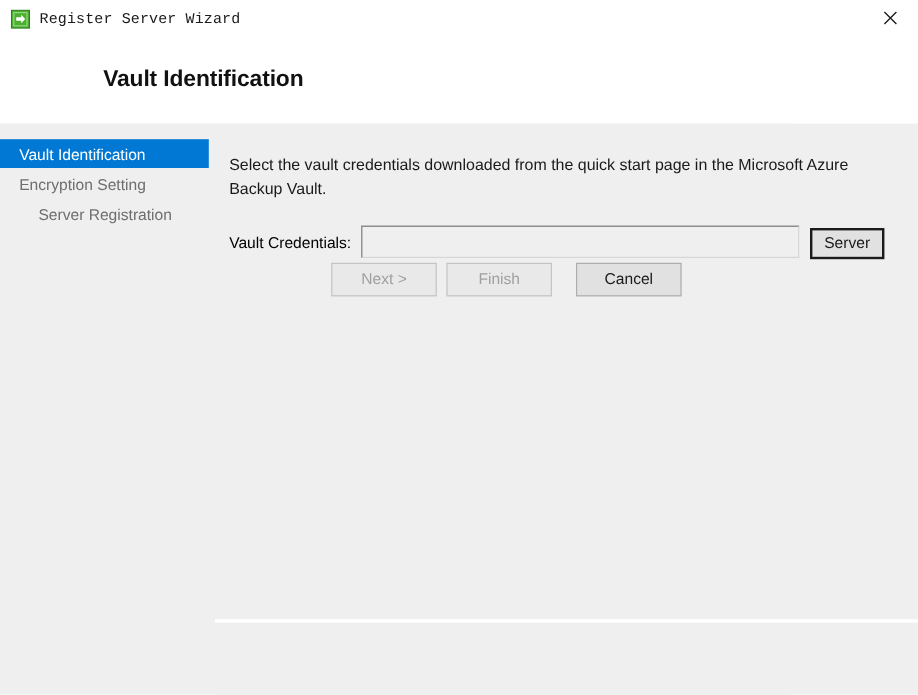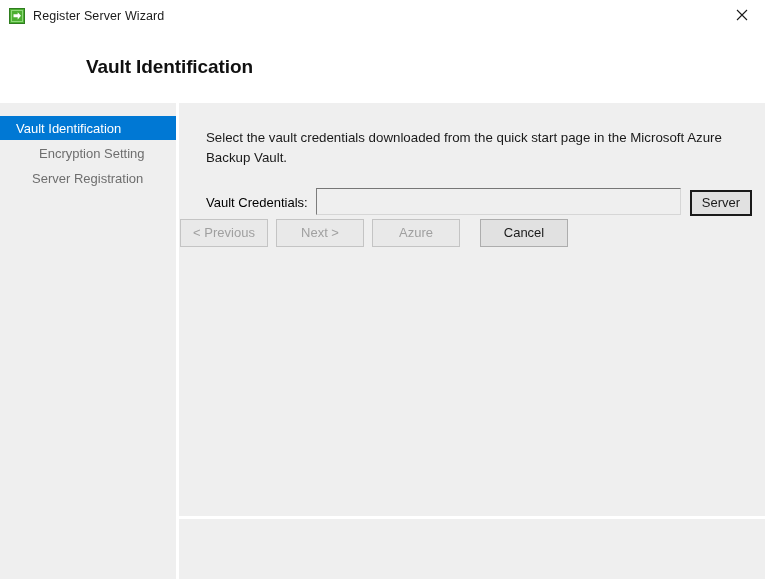--- a/index.html
+++ b/index.html
@@ -23,20 +23,21 @@
 
   
   .titlebar {
     position: absolute;
     left: 0; top: 0;
     width: 765px;
     height: 32px;
     background: #ffffff;
     display: flex;
     align-items: center;
+    font-family: Liberation Mono, monospace;
   }
   .titlebar-icon {
     width: 16px;
     height: 16px;
     margin-left: 9px;
     margin-right: 8px;
     position: relative;
     flex: 0 0 auto;
   }
   .titlebar-icon svg { display: block; }
@@ -108,35 +109,35 @@
     font-size: 13px;
     color: #6e6e6e;
     white-space: nowrap;
     cursor: default;
   }
   .nav-item.selected {
     background: #0078d4;
     color: #ffffff;
   }
   .nav-item:nth-of-type(1) { top: 13px; }
-  .nav-item:nth-of-type(2) { top: 38px; margin-left: 23px; }
+  .nav-item:nth-of-type(2) { top: 38px; }
   .nav-item:nth-of-type(3) { top: 63px; margin-left: 16px; }
 
   .vdivider {
     position: absolute;
     left: 176px;
     top: 0;
     width: 3px;
     height: 476px;
     background: #ffffff;
   }
 
   .content {
     position: absolute;
-    left: 189px;
+    left: 174px;
     top: 0;
     width: 484px;
     height: 476px;
     background: #efefef;
   }
 
   .instruction {
     position: absolute;
     left: 17px;
     top: 25px;
@@ -288,19 +289,18 @@
         <label class="field-label">Vault Credentials:</label>
         <input class="field-input" type="text" value="" style="">
         <button class="browse-button">Server</button>
       </div>
     </div>
 
     <div class="hdivider"></div>
 
     <div class="footer"></div>
 
-    <button class="btn disabled btn-prev">&lt; Previous</button>
     <button class="btn disabled btn-next">Next &gt;</button>
-    <button class="btn disabled btn-finish">Azure</button>
+    <button class="btn disabled btn-finish">Finish</button>
     <button class="btn btn-cancel">Cancel</button>
 
   </div>
 </div>
 
 </body></html>

